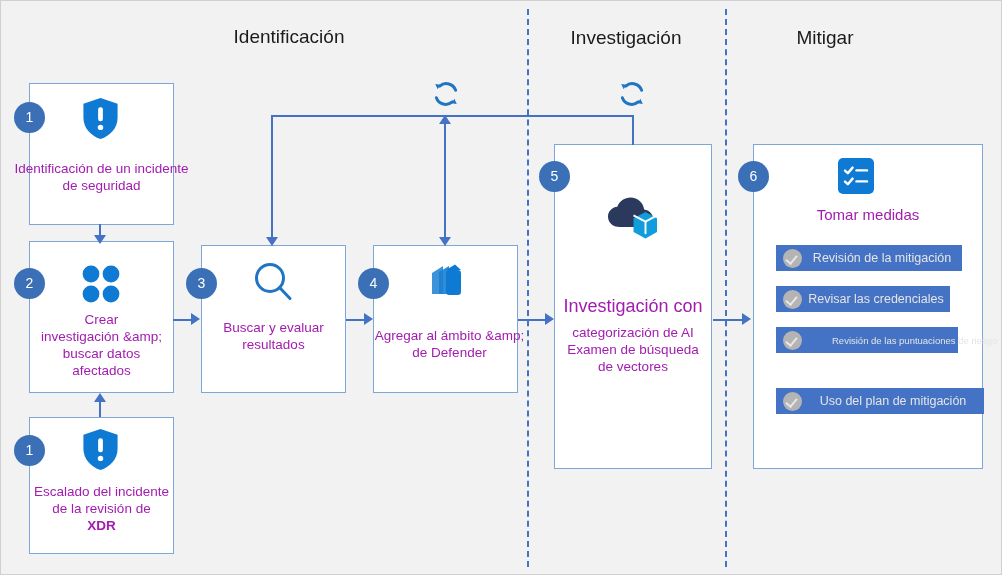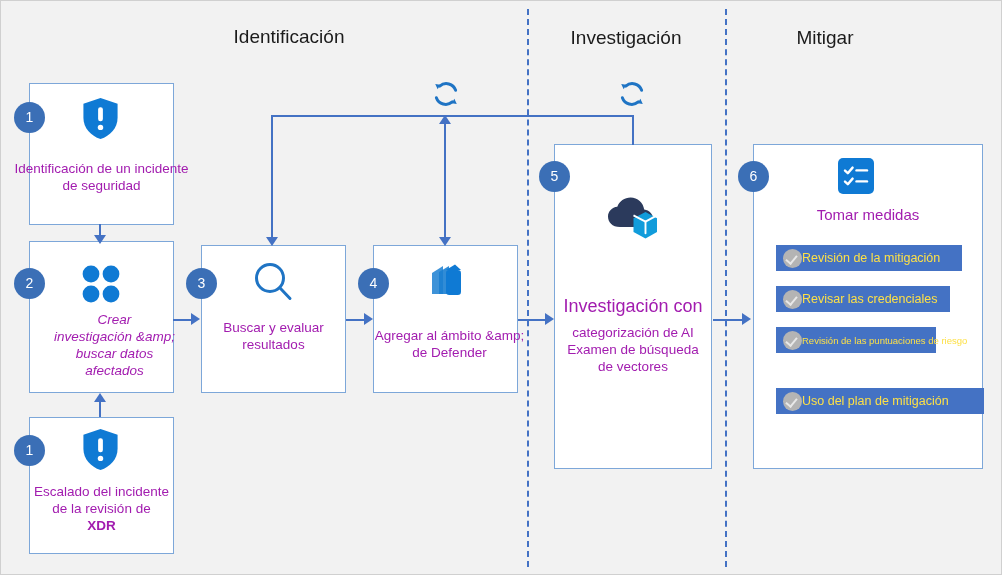--- a/index.html
+++ b/index.html
@@ -104,22 +104,22 @@
     content:"";
     position:absolute;
     left:5px;top:4px;
     width:5px;height:9px;
     border-right:2px solid #e8e8e8;
     border-bottom:2px solid #e8e8e8;
     transform:rotate(40deg);
   }
   .action-text{
     flex:1 1 auto;
-    text-align:left;
-    color:#fde047;
+    text-align:center;
+    color:#e5e5e5;
     font-size:12.5px;
     white-space:nowrap;
     padding-right:0;
   }
   .action-text.small{font-size:9.5px;}
 </style>
 </head>
 <body>
 
 <div id="stage">
@@ -195,21 +195,21 @@
 
   <div class="node" style="left:28px;top:240px;width:145px;height:152px;"></div>
   <div class="icon" style="left:79px;top:262px;">
     <svg width="42" height="42" viewBox="0 0 42 42">
       <circle cx="11" cy="11" r="8.4" fill="#0f7ad4"></circle>
       <circle cx="31" cy="11" r="8.4" fill="#0f7ad4"></circle>
       <circle cx="11" cy="31" r="8.4" fill="#0f7ad4"></circle>
       <circle cx="31" cy="31" r="8.4" fill="#0f7ad4"></circle>
     </svg>
   </div>
-  <div class="node-label" style="left:29px;width:169px;top:310px;font-style:italic;">Crear
+  <div class="node-label" style="left:16px;width:169px;top:310px;">Crear
 investigación &amp;amp;
 buscar datos
 afectados</div>
   <div class="badge" style="left:13px;top:267px;">2</div>
 
   <div class="node" style="left:200px;top:244px;width:145px;height:148px;"></div>
   <div class="icon" style="left:250px;top:259px;">
     <svg width="46" height="46" viewBox="0 0 46 46">
       <circle cx="19" cy="18" r="13.5" fill="none" stroke="#1f74c4" stroke-width="3"></circle>
       <line x1="28.8" y1="27.8" x2="39" y2="38.5" stroke="#1f74c4" stroke-width="3" stroke-linecap="round"></line>
@@ -265,21 +265,21 @@
   <div class="badge" style="left:737px;top:160px;">6</div>
 
   <div class="action-bar" style="left:775px;top:244px;width:186px;">
     <span class="action-check"></span>
     <span class="action-text">Revisión de la mitigación</span>
   </div>
   <div class="action-bar" style="left:775px;top:285px;width:174px;">
     <span class="action-check"></span>
     <span class="action-text">Revisar las credenciales</span>
   </div>
-  <div class="action-bar" style="left:775px;top:326px;width:160px;">
+  <div class="action-bar" style="left:775px;top:326px;width:182px;gap:30px;">
     <span class="action-check"></span>
     <span class="action-text small">Revisión de las puntuaciones de riesgo</span>
   </div>
   <div class="action-bar" style="left:775px;top:387px;width:208px;">
     <span class="action-check"></span>
     <span class="action-text">Uso del plan de mitigación</span>
   </div>
 
   <div class="node" style="left:28px;top:416px;width:145px;height:137px;"></div>
   <div class="icon" style="left:79px;top:426px;">

